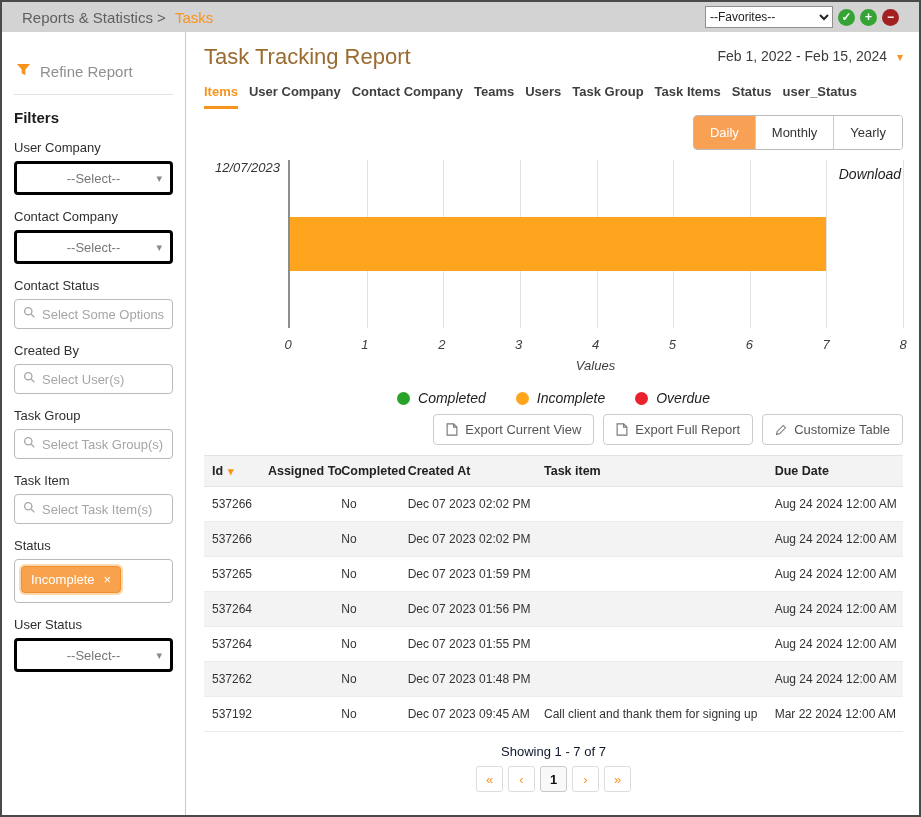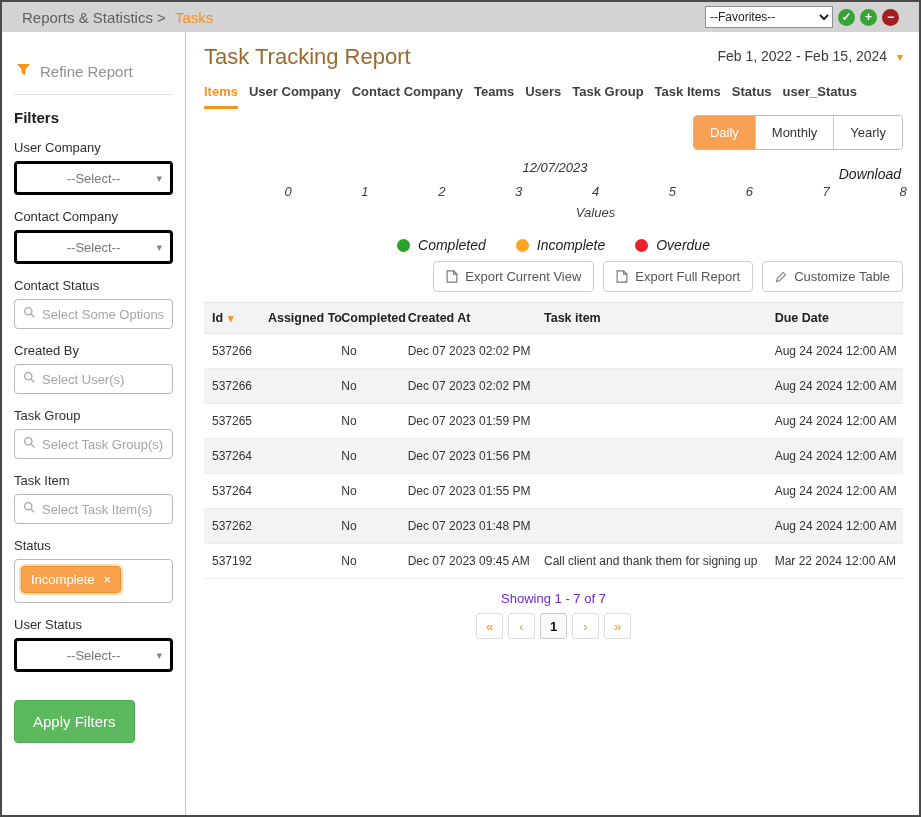--- a/index.html
+++ b/index.html
@@ -54,21 +54,21 @@
   .toggle-group{display:inline-flex;border:1px solid #bbb;border-radius:4px;overflow:hidden;}
   .toggle-btn{padding:9px 16px;font-size:13px;background:#fff;color:#333;border:none;border-left:1px solid #ccc;
               cursor:pointer;font-family:inherit;}
   .toggle-btn:first-child{border-left:none;}
   .toggle-btn.active{background:#f8a054;color:#fff;}
 
   
   .chart-wrap{margin-top:10px;position:relative;font-style:italic;}
   .download{position:absolute;top:6px;right:2px;font-size:14px;color:#1d1d1d;background:#fff;
             padding-left:6px;cursor:pointer;z-index:3;}
-  .chart-row{display:flex;align-items:center;flex-direction:column;}
+  .chart-row{display:flex;align-items:flex-start;}
   .ycat{width:76px;min-width:76px;display:flex;align-items:center;justify-content:flex-end;
         padding-right:8px;font-size:13px;color:#333;}
   .plot{flex:1;height:168px;position:relative;border-left:2px solid #8d8d8d;}
   .gridline{position:absolute;top:0;bottom:0;width:1px;background:#e1e1e1;}
   .bar{position:absolute;top:50%;transform:translateY(-50%);height:54px;left:0;}
   .xticks{position:relative;height:18px;margin-left:84px;margin-top:9px;}
   .xtick{position:absolute;transform:translateX(-50%);font-size:13px;color:#3f3f3f;top:0;}
   .xlabel{margin-left:84px;text-align:center;font-size:13px;color:#3f3f3f;margin-top:3px;}
 
   .legend{display:flex;justify-content:center;gap:30px;margin-top:17px;align-items:center;}
@@ -84,21 +84,21 @@
   .data-table{width:100%;border-collapse:collapse;margin-top:10px;table-layout:fixed;}
   .data-table th{background:#f3f3f3;text-align:left;font-size:12.5px;color:#222;padding:8px;
                  border-top:1px solid #e3e3e3;border-bottom:1px solid #e3e3e3;white-space:nowrap;cursor:pointer;}
   .sort-caret{color:#f7941e;margin-left:5px;font-size:11px;}
   .data-table td{font-size:12px;color:#333;padding:10px 8px;border-bottom:1px solid #ececec;
                  white-space:nowrap;overflow:hidden;cursor:default;}
   .data-table tbody tr{cursor:pointer;}
   .data-table tbody tr:nth-child(even){background:#f3f3f3;}
 
   
-  .pager-summary{text-align:center;font-size:13px;color:#6d28d9;margin-top:12px;}
+  .pager-summary{text-align:center;font-size:13px;color:#0f172a;margin-top:12px;}
   .page-btns{display:flex;justify-content:center;gap:5px;margin-top:7px;}
   .page-btn{min-width:27px;height:26px;border:1px solid #ddd;background:#fff;border-radius:3px;
             color:#f7941e;font-size:13px;cursor:pointer;font-family:inherit;padding:0 6px;}
   .page-btn.current{color:#111;font-weight:bold;border-color:#c9c9c9;background:#f9f9f9;}
 </style>
 </head>
 <body>
 
 <div class="page">
 
@@ -194,21 +194,20 @@
               </span></div>
           </div>
           <div class="filter-field">
             <div class="filter-label">User Status</div>
             <div class="fake-select">
               <span>--Select--</span>
               <span class="caret">▾</span>
             </div>
           </div>
         </div>
-      <button class="apply-btn">Apply Filters</button>
     </div>
 
     <div class="main">
       <div class="main-header">
         <div class="page-title">Task Tracking Report</div>
         <div class="date-range">
           <span>Feb 1, 2022 - Feb 15, 2024</span>
           <span class="caret">▾</span>
         </div>
       </div>

